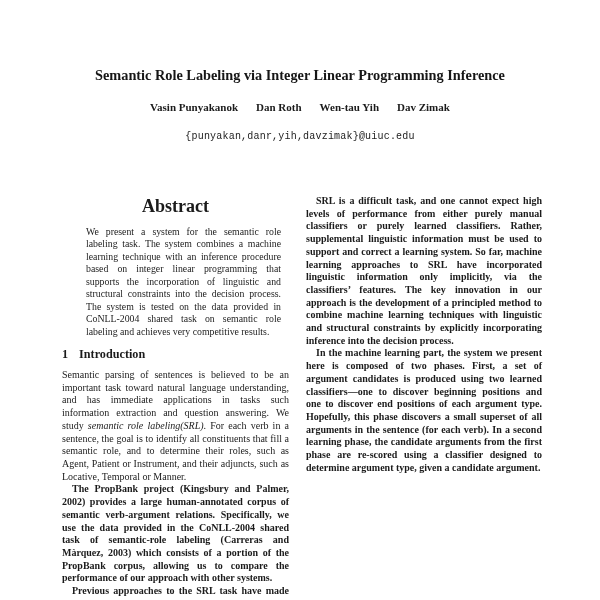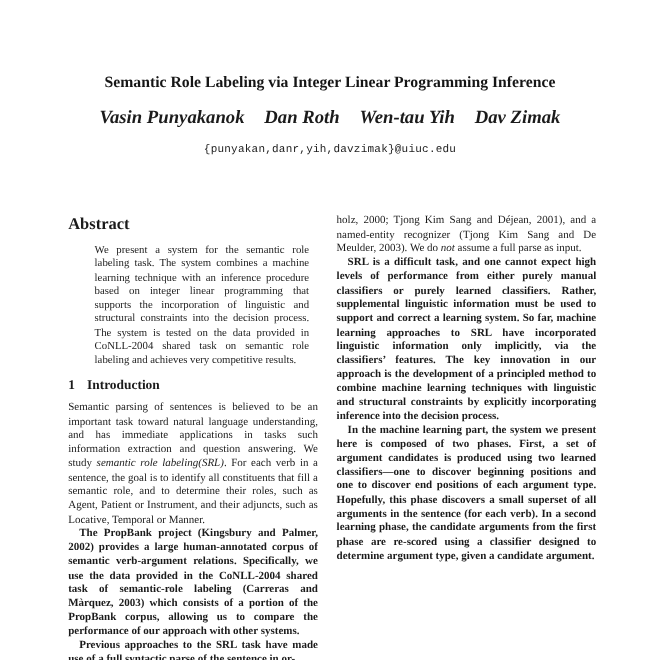--- a/index.html
+++ b/index.html
@@ -25,24 +25,23 @@
   }
   .title {
     margin: 0;
     font-size: 14.3px;
     font-weight: bold;
     line-height: 17px;
     color: #161616;
   }
   .authors {
     margin-top: 16px;
-    font-size: 17px;
+    font-size: 11px;
     font-weight: bold;
     line-height: 14px;
-    font-style: italic;
   }
   .authors .author { margin: 0 9px; }
   .affil {
     font-size: 11px;
     line-height: 13px;
     margin-top: 1px;
   }
   .email {
     font-family: "Liberation Mono", "DejaVu Sans Mono", monospace;
     font-size: 10px;
@@ -58,21 +57,22 @@
   .col-left  { width: 227px; }
   .col-right { width: 236px; }
   .columns p {
     margin: 0;
     text-align: justify;
     font-size: 10px;
     line-height: 12.7px;
   }
   .abstract-heading {
     margin: 1px 0 9px 0;
-    font-size: 15px;
+    text-align: center;
+    font-size: 18px;
     font-weight: bold;
   }
   .abstract-body {
     margin: 0 8px 0 24px !important;
     font-size: 9.8px !important;
     line-height: 12.45px !important;
   }
   .section-heading {
     margin: 9px 0 7px 0;
     font-size: 12.2px;
@@ -103,19 +103,18 @@
       <p class="abstract-body">We present a system for the semantic role labeling task. The system combines a machine learning technique with an inference procedure based on integer linear programming that supports the incorporation of linguistic and structural constraints into the decision process. The system is tested on the data provided in CoNLL-2004 shared task on semantic role labeling and achieves very competitive results.</p>
 
       <h3 class="section-heading"><span class="sec-num">1</span><span class="sec-title">Introduction</span></h3>
 
       <p><span>Semantic parsing of sentences is believed to be an important task toward natural language understanding, and has immediate applications in tasks such information extraction and question answering. We study </span><i>semantic role labeling(SRL)</i><span>. For each verb in a sentence, the goal is to identify all constituents that fill a semantic role, and to determine their roles, such as Agent, Patient or Instrument, and their adjuncts, such as Locative, Temporal or Manner.</span></p>
       <p class="indent">The PropBank project (Kingsbury and Palmer, 2002) provides a large human-annotated corpus of semantic verb-argument relations. Specifically, we use the data provided in the CoNLL-2004 shared task of semantic-role labeling (Carreras and Màrquez, 2003) which consists of a portion of the PropBank corpus, allowing us to compare the performance of our approach with other systems.</p>
       <p class="indent">Previous approaches to the SRL task have made use of a full syntactic parse of the sentence in or-</p>
     </div>
 
     <div class="col-right">
-      <p><span>holz, 2000; Tjong Kim Sang and Déjean, 2001), and a named-entity recognizer (Tjong Kim Sang and De Meulder, 2003). We do </span><i>not</i><span> assume a full parse as input.</span></p>
       <p class="indent">SRL is a difficult task, and one cannot expect high levels of performance from either purely manual classifiers or purely learned classifiers. Rather, supplemental linguistic information must be used to support and correct a learning system. So far, machine learning approaches to SRL have incorporated linguistic information only implicitly, via the classifiers’ features. The key innovation in our approach is the development of a principled method to combine machine learning techniques with linguistic and structural constraints by explicitly incorporating inference into the decision process.</p>
       <p class="indent">In the machine learning part, the system we present here is composed of two phases. First, a set of argument candidates is produced using two learned classifiers—one to discover beginning positions and one to discover end positions of each argument type. Hopefully, this phase discovers a small superset of all arguments in the sentence (for each verb). In a second learning phase, the candidate arguments from the first phase are re-scored using a classifier designed to determine argument type, given a candidate argument.</p>
     </div>
 
   </div>
 </div>
 
 </body></html>

